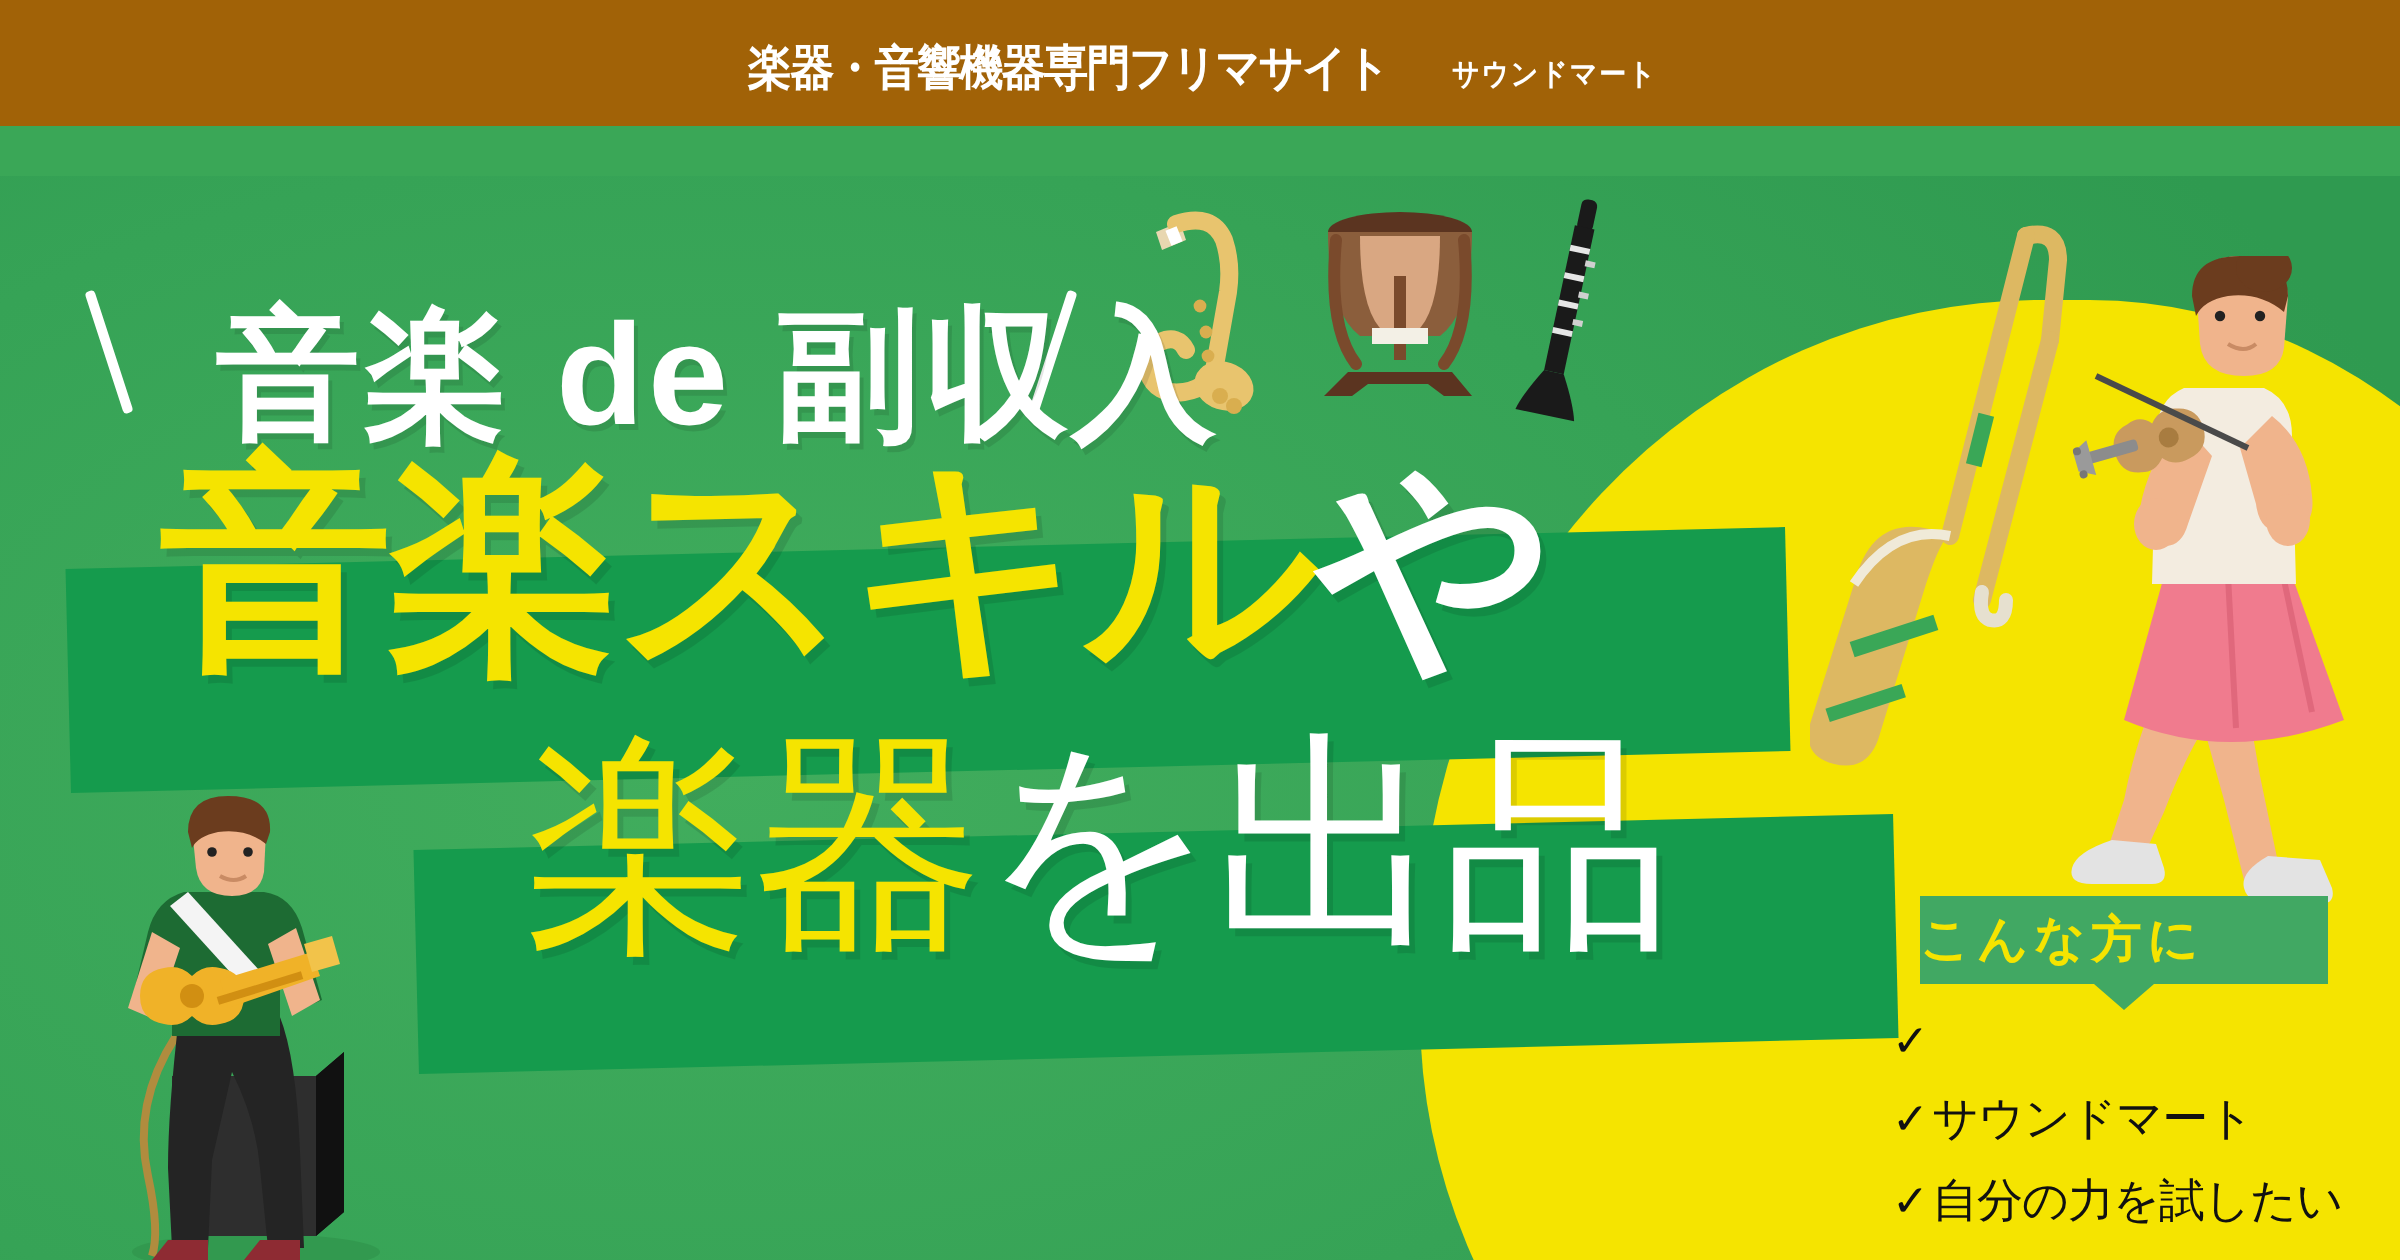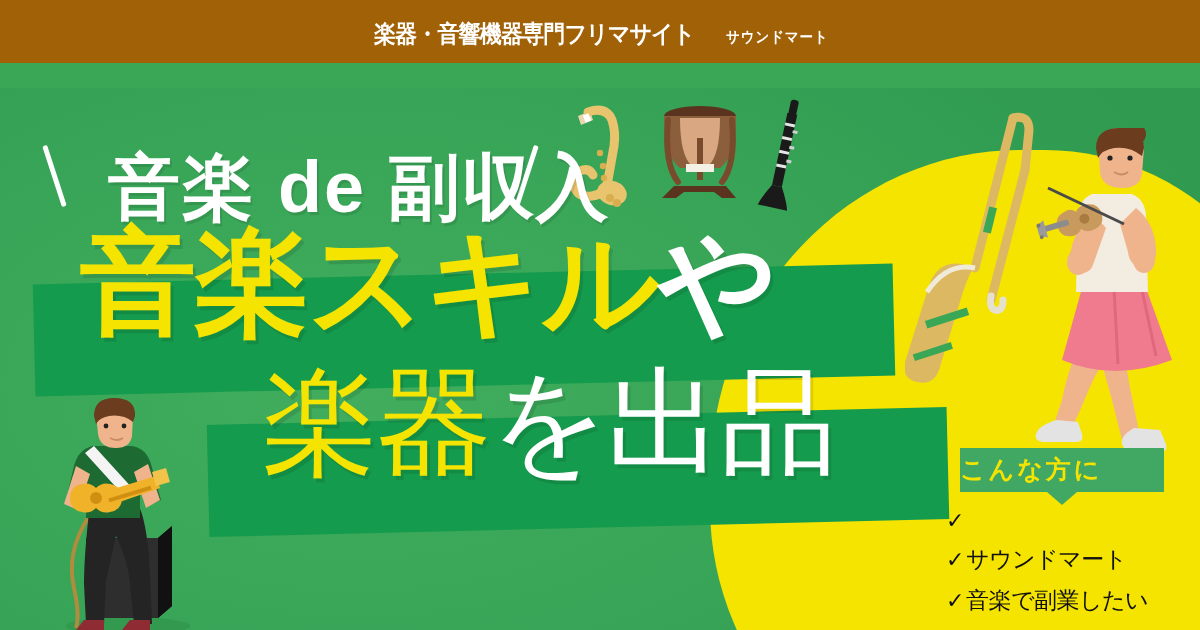--- a/index.html
+++ b/index.html
@@ -256,19 +256,19 @@
       <ul class="check-list">
         <li class="check-item">
           <span class="check-mark">✓</span>
         </li>
         <li class="check-item">
           <span class="check-mark">✓</span>
           <span>サウンドマート</span>
         </li>
         <li class="check-item">
           <span class="check-mark">✓</span>
-          <span>音楽で副業したい</span>
+          <span>自分の力を試したい</span>
         </li>
       </ul>
     </div>
 
   </div>
 </div>
 
 </body></html>

